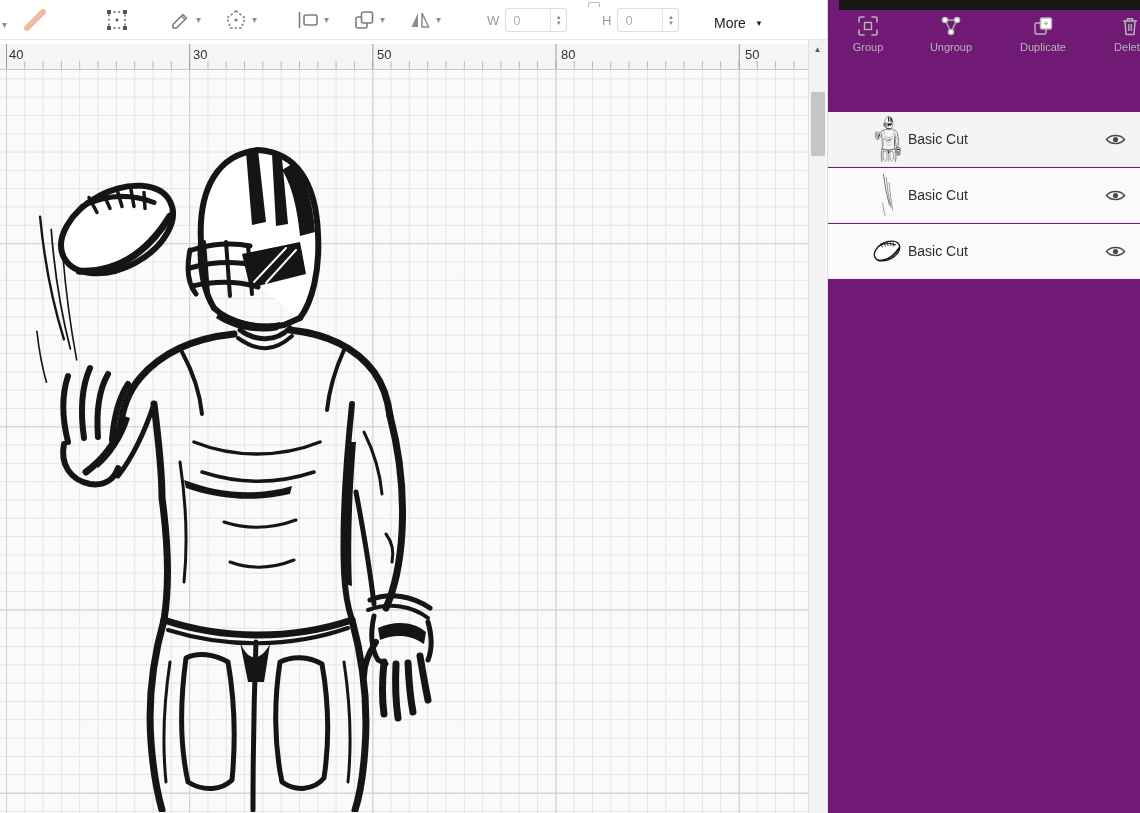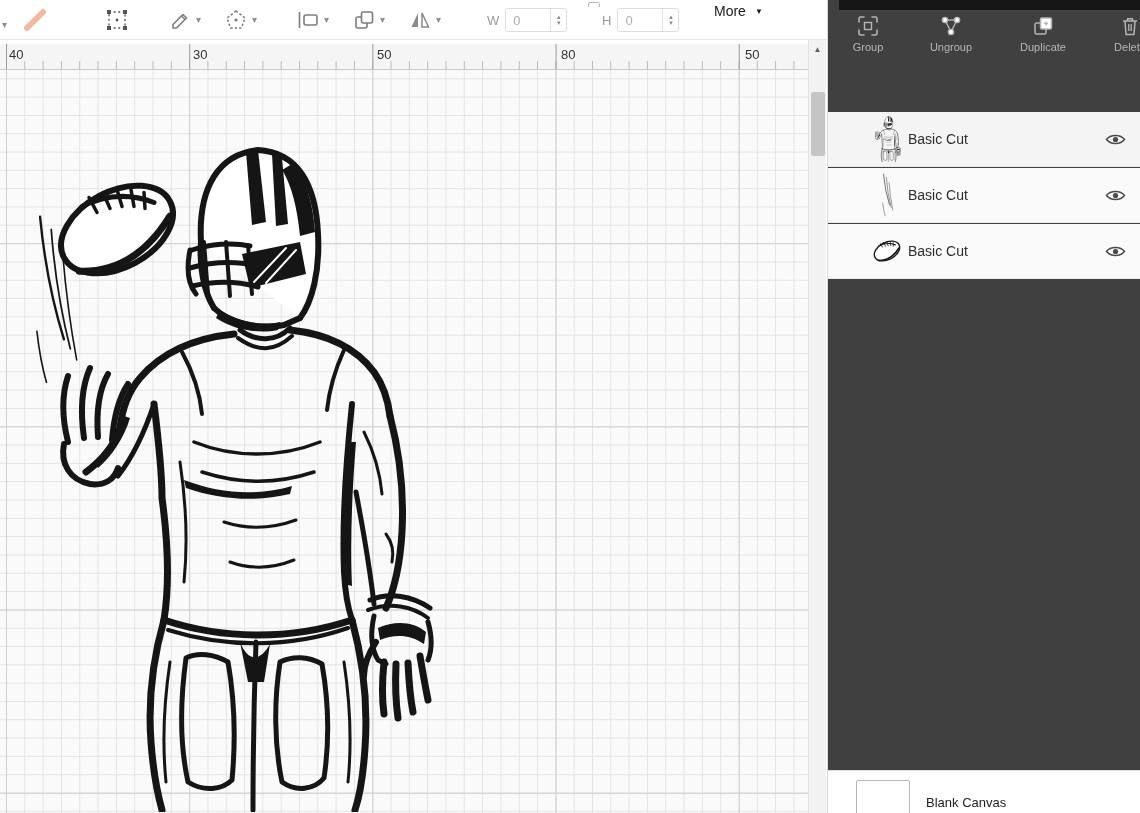--- a/index.html
+++ b/index.html
@@ -4,21 +4,21 @@
 <style>
   * { box-sizing: border-box; margin: 0; padding: 0; }
   html,body { width:1140px; height:813px; overflow:hidden; background:#fff;
               font-family:"Liberation Sans", sans-serif; position:relative; }
 
   
   .toolbar { position:absolute; left:0; top:0; width:827px; height:40px;
              background:#fff; border-bottom:1px solid #e6e6e6; z-index:5; }
   .tool { position:absolute; top:7px; height:26px; display:flex; align-items:center; gap:4px; }
   .caret { color:#8f8f8f; font-size:10px; line-height:1; }
-  .more-btn { position:absolute; left:714px; top:3px; display:flex; align-items:center; gap:9px;
+  .more-btn { position:absolute; left:714px; top:15px; display:flex; align-items:center; gap:9px;
               font-size:14px; color:#1a1a1a; cursor:pointer; }
   .more-caret { font-size:8px; color:#1a1a1a; }
   .num-group { display:flex; align-items:center; gap:6px; }
   .num-label { font-size:13px; color:#9a9a9a; }
   .num-box { display:flex; align-items:stretch; border:1px solid #ddd; border-radius:3px;
              height:24px; background:#fff; }
   .num-box input { border:none; outline:none; width:44px; padding-left:7px;
                    font-size:13px; color:#b0b0b0; background:transparent;
                    font-family:"Liberation Sans",sans-serif; }
   .stepper { width:16px; display:flex; flex-direction:column; align-items:center;
@@ -54,21 +54,21 @@
   
   .vscroll { position:absolute; left:808px; top:40px; width:18px; height:773px;
              background:#f2f2f2; border-left:1px solid #e2e2e2; z-index:4; }
   .vscroll .up { height:18px; display:flex; align-items:center; justify-content:center;
                  color:#5d5d5d; font-size:8px; cursor:pointer; }
   .vscroll .thumb { position:absolute; left:2px; top:52px; width:14px; height:64px;
                     background:#c5c5c5; border-radius:2px; cursor:pointer; }
 
   
   .panel { position:absolute; left:827px; top:0; width:313px; height:813px;
-           background:#404040; border-left:1px solid #dcdcdc; overflow:hidden; z-index:6; }
+           background:#701a75; border-left:1px solid #dcdcdc; overflow:hidden; z-index:6; }
   .panel-topbar { position:absolute; left:11px; top:0; width:302px; height:10px; background:#161616; }
   .actions { position:absolute; left:0; top:14px; width:100%; height:56px; }
   .action { position:absolute; width:64px; display:flex; flex-direction:column;
             align-items:center; gap:3px; cursor:default; }
   .action .a-label { font-size:11px; color:#b5b5b5; white-space:nowrap; }
   .svg-row { position:absolute; left:0; top:78px; width:100%; height:34px;
              display:flex; align-items:center; border-bottom:1px solid #f0f0f0;
              background:#fff; }
   .svg-row .chev { margin-left:18px; display:flex; cursor:pointer; }
   .svg-row .svg-label { margin-left:14px; font-size:15px; color:#222; }
@@ -395,17 +395,13 @@
     </span>
     <span class="layer-label">Basic Cut</span>
     <span class="eye-btn">
       <svg width="21" height="13">
         <path d="M1.5 6.5 C5.5 1.2 15.5 1.2 19.5 6.5 C15.5 11.8 5.5 11.8 1.5 6.5 Z" fill="none" stroke="#4a4a4a" stroke-width="1.5"></path>
         <circle cx="10.5" cy="6.5" r="2.6" fill="#4a4a4a"></circle>
       </svg>
     </span>
   </div>
 
-  <div class="panel-footer">
-    <div class="swatch"></div>
-    <span class="footer-label">Blank Canvas</span>
-  </div>
 </div>
 
 </body></html>

